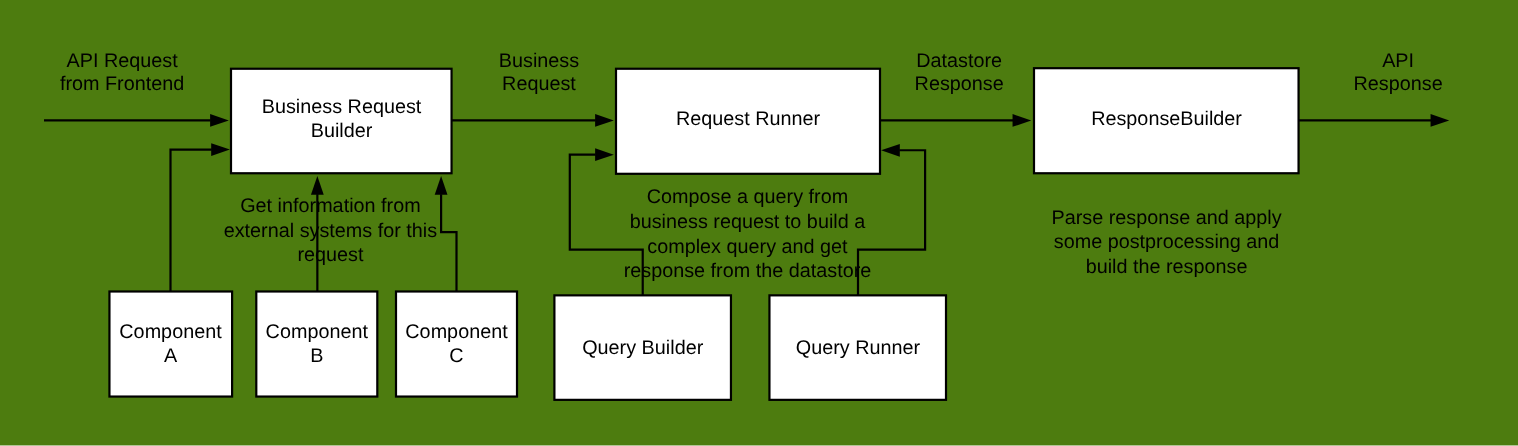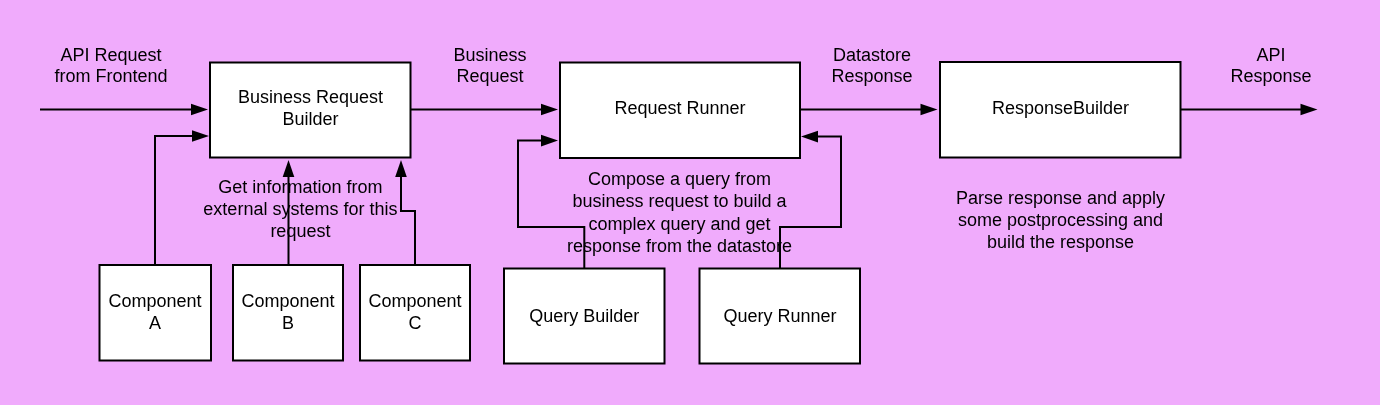--- a/index.html
+++ b/index.html
@@ -1,16 +1,16 @@
 <!DOCTYPE html>
 <html><head>
 <meta charset="utf-8">
 <style>
   html,body{margin:0;padding:0;background:#ffffff;}
-  .wrap{position:relative;width:1380px;height:405px;background:#f0abfc;overflow:hidden;}
+  .wrap{position:relative;width:1380px;height:405px;background:#4d7c0f;overflow:hidden;}
   svg{position:absolute;left:0;top:0;}
   text{font-family:"Liberation Sans", sans-serif;font-size:18px;fill:#000000;}
 </style>
 </head>
 <body>
 <div class="wrap">
 <svg width="1380" height="405" viewBox="0 0 1380 405">
 
   <g stroke="#000000" stroke-width="2" fill="none">
     <line x1="40" y1="109.5" x2="191.5" y2="109.5"></line>

